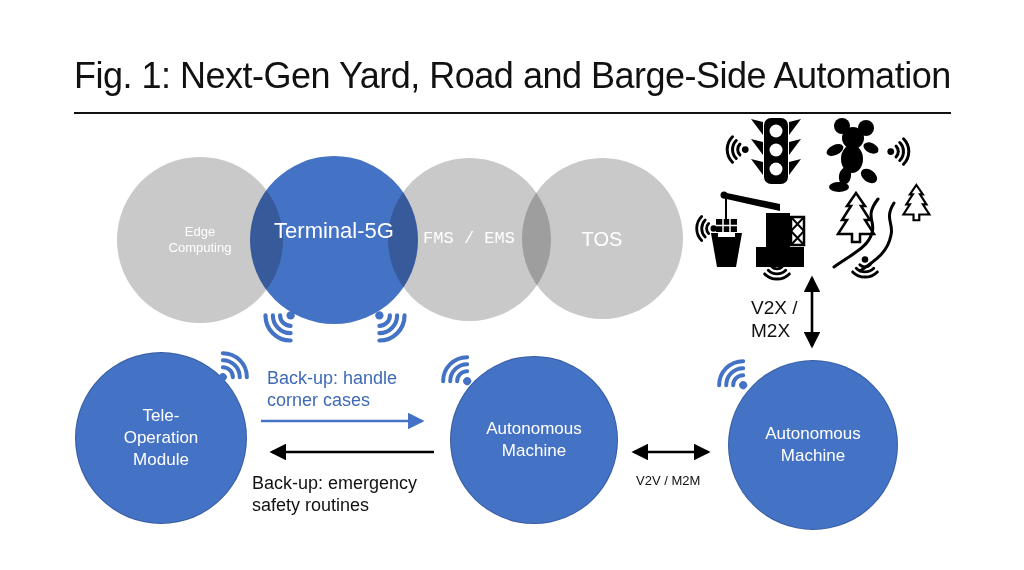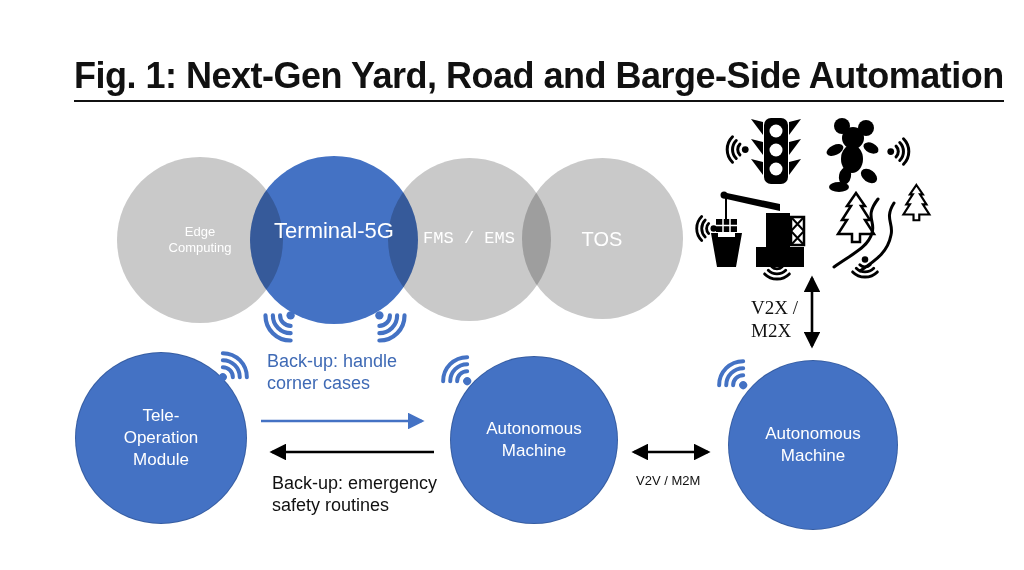--- a/index.html
+++ b/index.html
@@ -4,21 +4,21 @@
 <style>
   html,body{margin:0;padding:0;background:#fff;}
   #canvas{
     position:relative;width:1024px;height:570px;background:#ffffff;overflow:hidden;
     font-family:"Liberation Sans","DejaVu Sans",sans-serif;
   }
   .abs{position:absolute;}
   
   #title{
     left:74px;top:55px;font-size:36px;color:#111;letter-spacing:-0.5px;
-    border-bottom:2.5px solid #111;padding-bottom:3px;white-space:nowrap;font-weight:bold;
+    border-bottom:2.5px solid #111;padding-bottom:15px;white-space:nowrap;
   }
   
   .venn-circle{border-radius:50%;mix-blend-mode:multiply;}
   .circle-label{
     display:flex;align-items:center;justify-content:center;text-align:center;
     color:#fff;white-space:pre-line;line-height:1.25;
   }
   
   .node{
     border-radius:50%;background:#4472C4;border:1.5px solid rgba(30,55,100,.35);
@@ -207,21 +207,21 @@
       <marker id="ak" viewBox="0 0 10 10" refX="8.5" refY="5" markerWidth="6.5" markerHeight="6.5" orient="auto-start-reverse">
         <path d="M0,0 L10,5 L0,10 z" fill="#000"></path>
       </marker>
     </defs>
     <path d="M261 421 H 422" stroke="#4472C4" stroke-width="2.6" marker-end="url(#ab)"></path>
     <path d="M434 452 H 272" stroke="#000" stroke-width="2.6" marker-end="url(#ak)"></path>
     <path d="M634 452 H 708" stroke="#000" stroke-width="2.6" marker-start="url(#ak)" marker-end="url(#ak)"></path>
     <path d="M812 278 V 346" stroke="#000" stroke-width="2.6" marker-start="url(#ak)" marker-end="url(#ak)"></path>
   </svg>
 
-  <div class="abs annot blue-text" style="left:267px;top:351px;font-size:18px;">Back-up: handle
+  <div class="abs annot blue-text" style="left:267px;top:368px;font-size:18px;">Back-up: handle
 corner cases</div>
-  <div class="abs annot black-text" style="left:272px;top:473px;font-size:18px;">Back-up: emergency
+  <div class="abs annot black-text" style="left:252px;top:473px;font-size:18px;">Back-up: emergency
 safety routines</div>
-  <div class="abs annot black-text" style="left:751px;top:296px;font-size:19px;font-family:Liberation Serif, serif;">V2X /
+  <div class="abs annot black-text" style="left:751px;top:296px;font-size:19px;">V2X /
 M2X</div>
   <div class="abs annot black-text" style="left:636px;top:473px;font-size:13px;">V2V / M2M</div>
 
 </div>
 
 </body></html>

